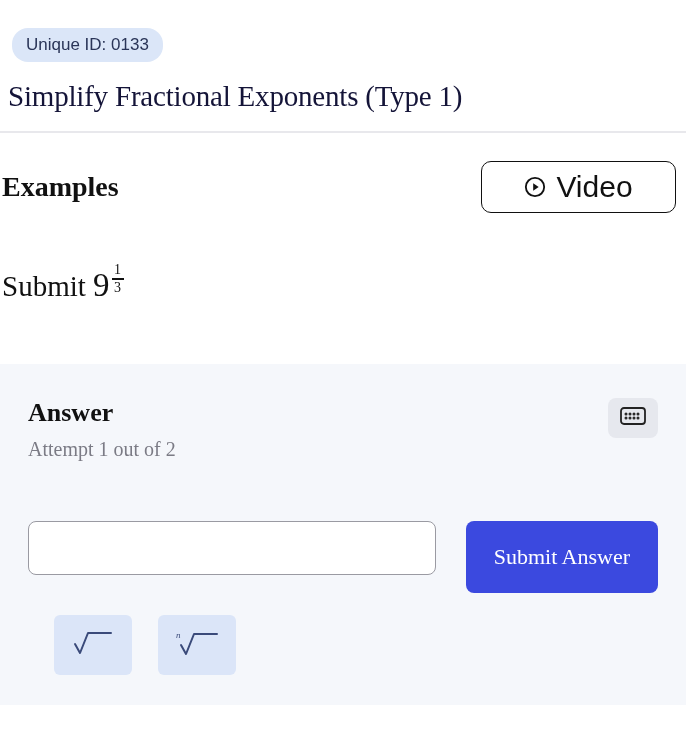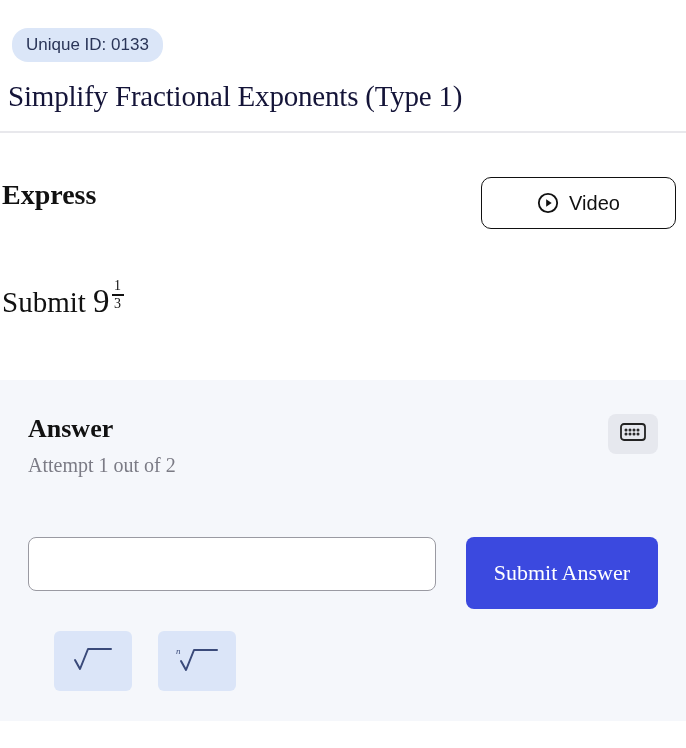--- a/index.html
+++ b/index.html
@@ -46,26 +46,25 @@
   .btns { display: flex; gap: 10px; }
   .obtn {
     border: 1.5px solid #111;
     background: #fff;
     border-radius: 10px;
     height: 52px;
     display: flex;
     align-items: center;
     justify-content: center;
     font-family: -apple-system, Helvetica, Arial, sans-serif;
-    font-size: 20px;
+    font-size: 30px;
     color: #111;
     padding: 0 24px;
     gap: 10px;
     cursor: pointer;
-    margin-top: 16px;
   }
   .video-btn { width: 195px; }
   .examples-btn { width: 195px; }
   .play-icon {
     display: inline-flex;
     align-items: center;
     justify-content: center;
   }
   .prompt {
     font-size: 29px;
@@ -150,21 +149,21 @@
 </style>
 </head>
 <body>
 
 <div class="header">
   <div class="id-badge">Unique ID: 0133</div>
   <h1 class="title">Simplify Fractional Exponents (Type 1)</h1>
 </div>
 
 <div class="qrow">
-  <div class="qlabel">Express</div>
+  <div class="qlabel">Examples</div>
   <div class="btns">
     <div class="obtn video-btn">
       <span class="play-icon">
         <svg width="22" height="22" viewBox="0 0 24 24" fill="none" stroke="#111" stroke-width="2">
           <circle cx="12" cy="12" r="10"></circle>
           <path d="M10 8l6 4-6 4V8z" fill="#111" stroke="none"></path>
         </svg>
       </span>
       <span>Video</span>
     </div>

